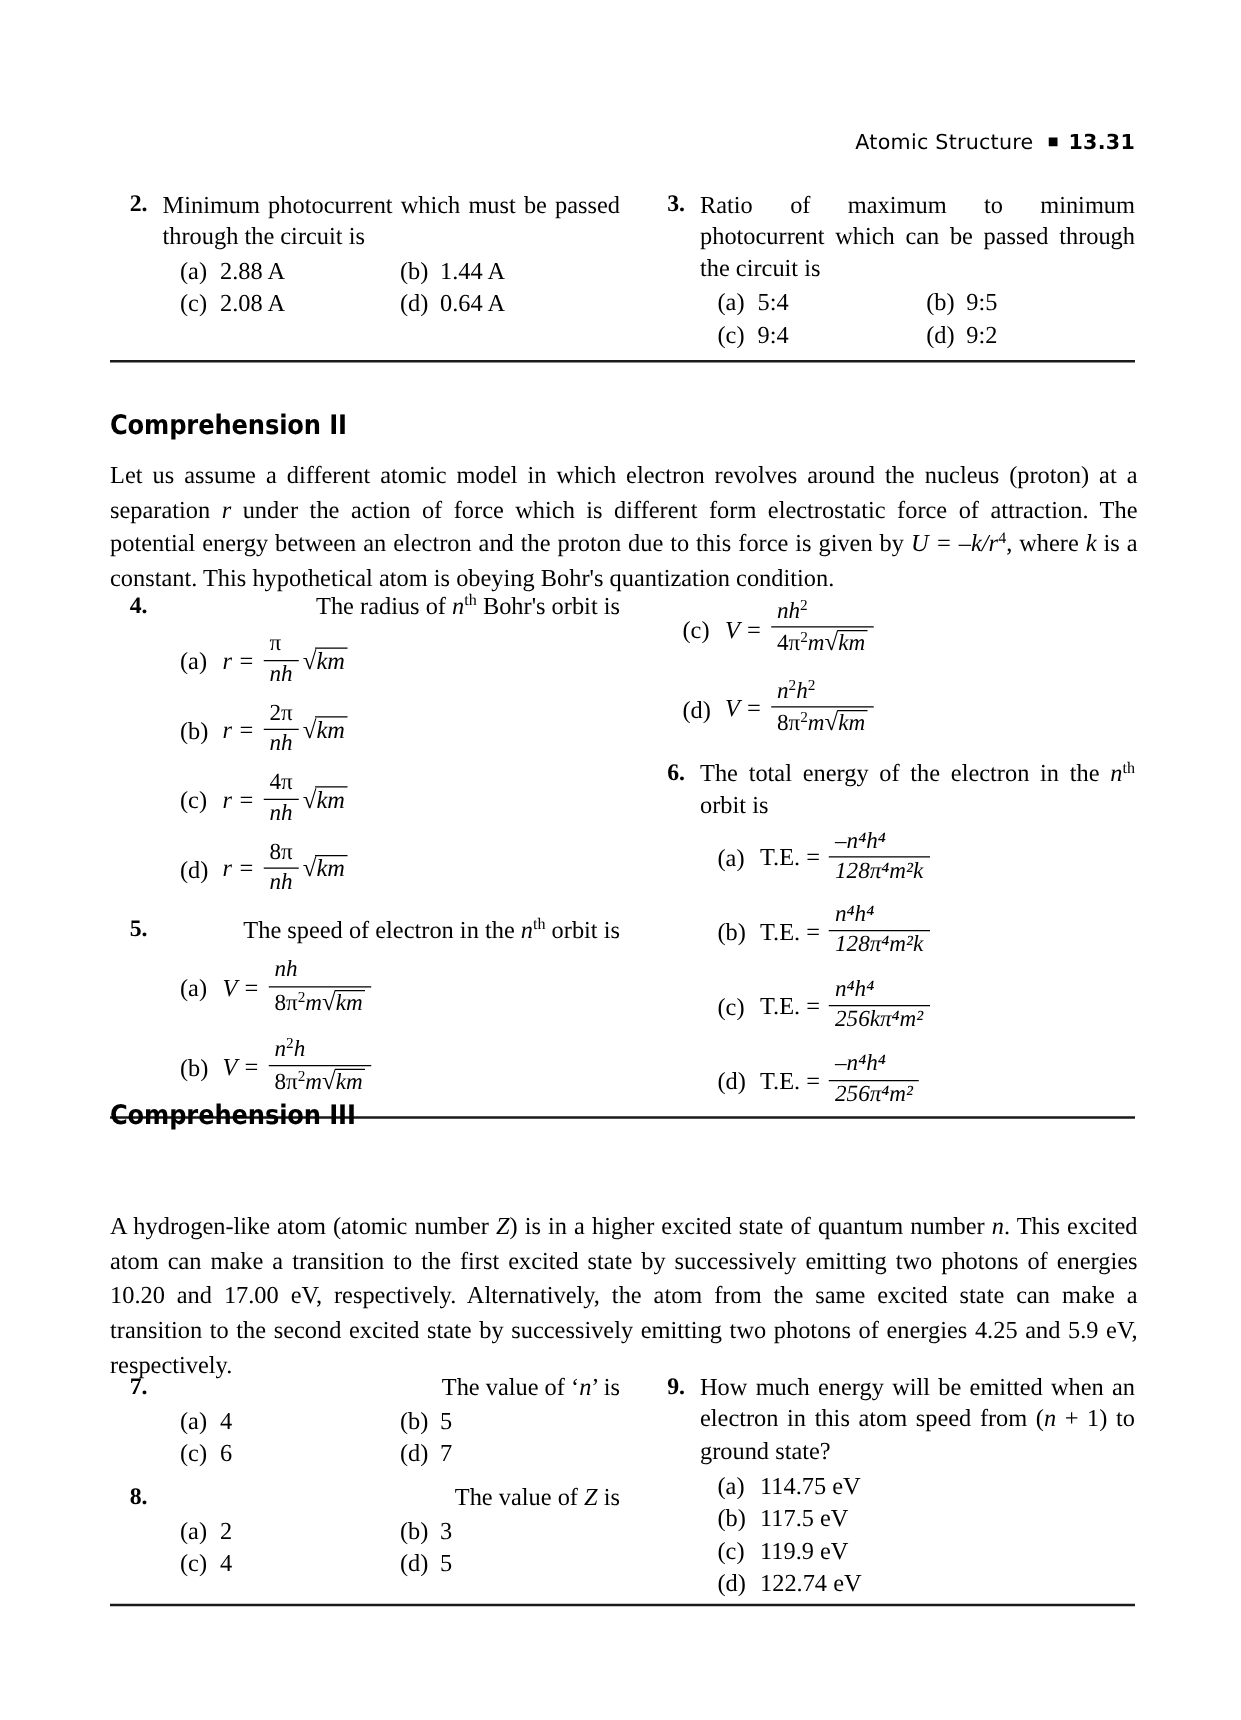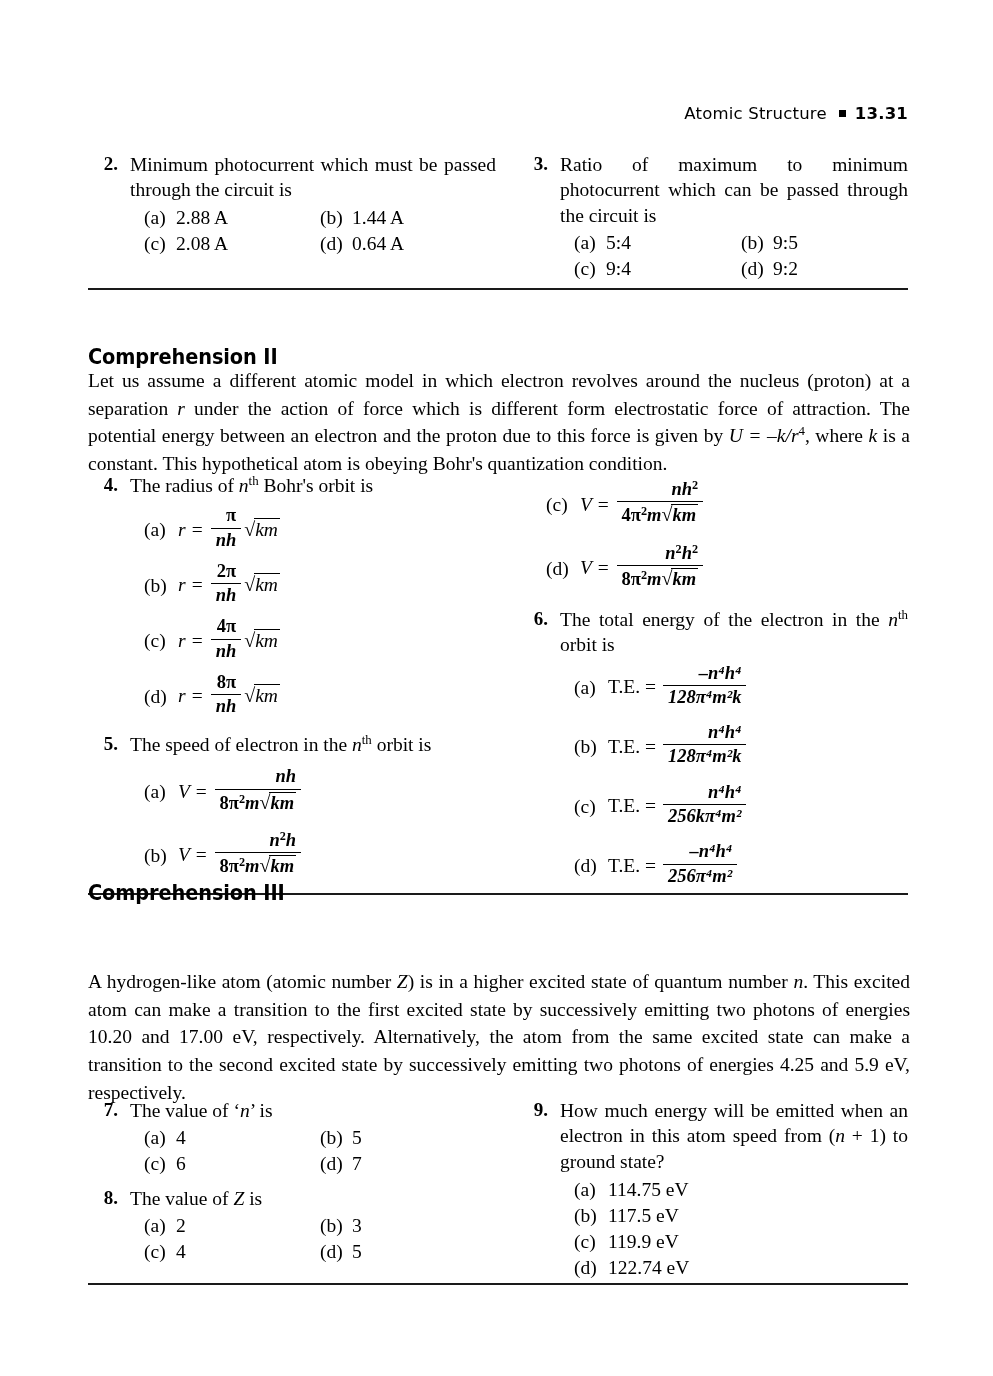--- a/index.html
+++ b/index.html
@@ -69,21 +69,21 @@
     top: 0;
     width: 30px;
     text-align: right;
     font-weight: bold;
     font-size: 19px;
   }
   .q .stem {
     text-align: justify;
     text-justify: inter-word;
   }
-  .q .stem.nojust { text-align: left; }
+  .q .stem.nojust { text-align: right; }
 
   
   .opts {
     position: relative;
     margin-top: 2px;
     padding-left: 14px;
   }
   .optrow {
     display: flex;
     line-height: 1.34;
@@ -120,25 +120,24 @@
   }
   .sec-body i { font-style: italic; }
 
   
   .it { font-style: italic; }
   sup.s { font-size: .66em; vertical-align: .52em; line-height: 0; }
 
   .frac {
     display: inline-block;
     vertical-align: middle;
-    text-align: right;
+    text-align: left;
     margin: 0 3px;
     position: relative;
     top: -1px;
-    font-weight: bold;
   }
   .frac .nu {
     display: block;
     padding: 0 5px 1px 5px;
     border-bottom: 1.4px solid #000;
     font-size: 18.5px;
     line-height: 1.15;
   }
   .frac .de {
     display: block;
@@ -230,21 +229,21 @@
               <span class="lab">(d)</span>
               <span>9:2</span>
             </div>
         </div>
       </div>
     </div>
   </div>
 
   <div class="rule" style="top:288px;"></div>
 
-  <div class="sec-head" style="top:328px;margin-top:16px;">Comprehension II</div>
+  <div class="sec-head" style="top:328px;">Comprehension II</div>
 
   <div class="sec-body" style="top:367px;">
     <span>Let us assume a different atomic model in which electron revolves around the nucleus (proton) at a separation </span><i>r</i><span> under the action of force which is different form electrostatic force of attraction. The potential energy between an electron and the proton due to this force is given by </span><i>U = –k/r</i><sup class="s">4</sup><span>, where </span><i>k</i><span> is a constant. This hypothetical atom is obeying Bohr's quantization condition.</span>
   </div>
 
   <div class="col-left" style="top:473px;">
     <div class="q">
       <span class="num">4.</span>
       <div class="stem nojust"><span>The radius of </span><i>n</i><sup class="s">th</sup><span> Bohr's orbit is</span></div>
 

